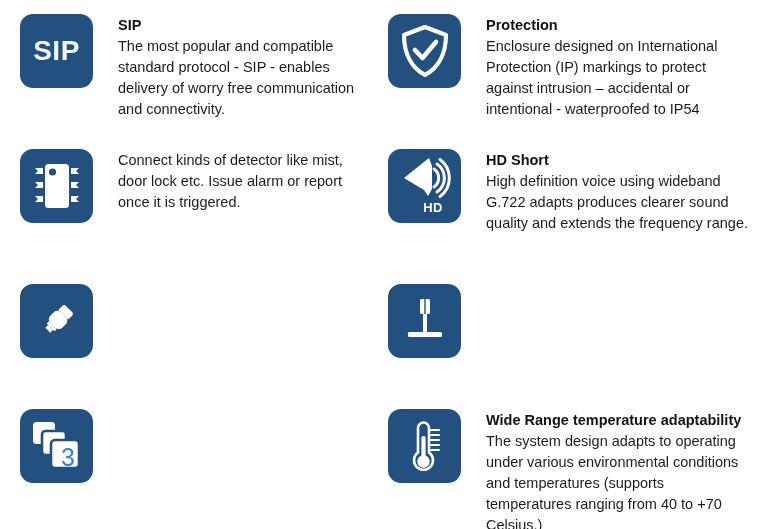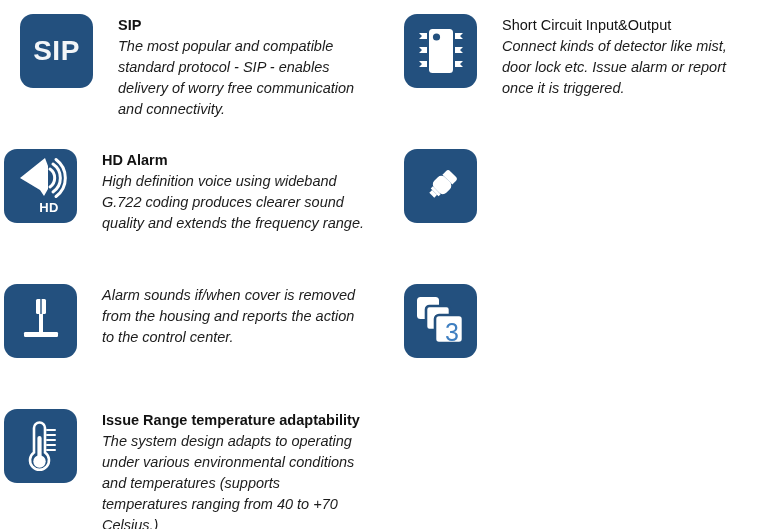--- a/index.html
+++ b/index.html
@@ -94,75 +94,85 @@
     color: #121212;
   }
   .feature-title.bold { font-weight: bold; }
   .feature-title.normal { font-weight: normal; }
 
   .feature-desc {
     font-size: 14.5px;
     line-height: 21px;
     margin: 0;
     color: #1c1c1c;
-    font-style: italic;
   }
 </style>
 </head>
 <body>
 
 <div id="feature-grid">
 
   <div class="feature-cell col-left">
     <div class="icon-tile">
       <span class="sip-text">SIP</span>
     </div>
     <div class="feature-text">
       <p class="feature-title bold">SIP</p>
       <p class="feature-desc">The most popular and compatible standard protocol - SIP - enables delivery of worry free communication and connectivity.</p>
     </div>
   </div>
 
+  <div class="feature-cell col-right">
+    <div class="icon-tile">
+      <svg width="50" height="54" viewBox="0 0 50 54" aria-hidden="true">
+        <path d="M25 3 L46 11 C46 30 38 44 25 51 C12 44 4 30 4 11 Z" fill="none" stroke="#ffffff" stroke-width="4.2" stroke-linejoin="round"></path>
+        <path d="M15 26 L22.5 34 L36 18" fill="none" stroke="#ffffff" stroke-width="4.6" stroke-linecap="round" stroke-linejoin="round"></path>
+      </svg>
+    </div>
+    <div class="feature-text">
+      <p class="feature-title bold">Protection</p>
+      <p class="feature-desc">Enclosure designed on International Protection (IP) markings to protect against intrusion – accidental or intentional - waterproofed to IP54</p>
+    </div>
+  </div>
 
   <div class="feature-cell col-left">
     <div class="icon-tile">
       <svg width="52" height="52" viewBox="0 0 52 52" aria-hidden="true">
         <rect x="14" y="4" width="24" height="44" rx="3.5" fill="#ffffff"></rect>
         <circle cx="21.5" cy="12" r="3.6" fill="#23507e"></circle>
         <g fill="#ffffff">
           <path d="M12 8 h-8 l3 3 l-3 3 h8 z"></path>
           <path d="M12 22 h-8 l3 3 l-3 3 h8 z"></path>
           <path d="M12 36 h-8 l3 3 l-3 3 h8 z"></path>
           <path d="M40 8 h8 l-3 3 l3 3 h-8 z"></path>
           <path d="M40 22 h8 l-3 3 l3 3 h-8 z"></path>
           <path d="M40 36 h8 l-3 3 l3 3 h-8 z"></path>
         </g>
       </svg>
     </div>
     <div class="feature-text">
-      <p class="feature-title normal">Short Circuit Input&amp;Output</p>
       <p class="feature-desc">Connect kinds of detector like mist, door lock etc. Issue alarm or report once it is triggered.</p>
     </div>
   </div>
 
   <div class="feature-cell col-right">
     <div class="icon-tile">
       <svg width="54" height="46" viewBox="0 0 54 46" style="margin-bottom:14px" aria-hidden="true">
         <path d="M6 22 L26 6 L31 2 L34 10 L34 33 L30 40 L26 34 Z" fill="#ffffff"></path>
         <g fill="none" stroke="#ffffff" stroke-width="3" stroke-linecap="round">
           <path d="M36 13 A11 11 0 0 1 36 31"></path>
           <path d="M39 8 A17 17 0 0 1 39 36"></path>
           <path d="M42 3.5 A23 23 0 0 1 42 40.5"></path>
         </g>
       </svg>
       <span class="hd-badge">HD</span>
     </div>
     <div class="feature-text">
-      <p class="feature-title bold">HD Alarm</p>
-      <p class="feature-desc">High definition voice using wideband G.722 coding produces clearer sound quality and extends the frequency range.</p>
+      <p class="feature-title bold">HD Short</p>
+      <p class="feature-desc">High definition voice using wideband G.722 adapts produces clearer sound quality and extends the frequency range.</p>
     </div>
   </div>
 
   <div class="feature-cell col-left">
     <div class="icon-tile">
       <svg width="50" height="50" viewBox="0 0 50 50" aria-hidden="true">
         <g transform="rotate(-45 25 25)">
           <path d="M12 21.5 h4 v7 h-4 z" fill="#ffffff"></path>
           <path d="M16 19.5 h3 v11 h-3 z" fill="#ffffff"></path>
           <rect x="19" y="16.5" width="15" height="17" rx="5" fill="#ffffff"></rect>
@@ -175,21 +185,20 @@
   <div class="feature-cell col-right">
     <div class="icon-tile">
       <svg width="46" height="50" viewBox="0 0 46 50" aria-hidden="true">
         <rect x="18" y="3" width="10" height="15" rx="1.5" fill="#ffffff"></rect>
         <line x1="23" y1="3" x2="23" y2="18" stroke="#23507e" stroke-width="1.4"></line>
         <rect x="21" y="18" width="4" height="18" fill="#ffffff"></rect>
         <rect x="6" y="36" width="34" height="5" rx="1.2" fill="#ffffff"></rect>
       </svg>
     </div>
     <div class="feature-text">
-      <p class="feature-desc">Alarm sounds if/when cover is removed from the housing and reports the action to the control center.</p>
     </div>
   </div>
 
   <div class="feature-cell col-left">
     <div class="icon-tile">
       <svg width="56" height="56" viewBox="0 0 56 56" aria-hidden="true">
         <rect x="4" y="4" width="22" height="22" rx="3.5" fill="#ffffff"></rect>
         <rect x="13" y="13" width="24" height="24" rx="3.5" fill="#ffffff" stroke="#23507e" stroke-width="2.6"></rect>
         <rect x="22" y="22" width="28" height="28" rx="4" fill="#ffffff" stroke="#23507e" stroke-width="2.6"></rect>
       </svg>
@@ -208,18 +217,18 @@
         <g stroke="#ffffff" stroke-width="2" stroke-linecap="round">
           <line x1="27" y1="10" x2="35" y2="10"></line>
           <line x1="27" y1="15" x2="35" y2="15"></line>
           <line x1="27" y1="20" x2="35" y2="20"></line>
           <line x1="27" y1="25" x2="35" y2="25"></line>
           <line x1="27" y1="30" x2="35" y2="30"></line>
         </g>
       </svg>
     </div>
     <div class="feature-text">
-      <p class="feature-title bold">Issue Range temperature adaptability</p>
+      <p class="feature-title bold">Wide Range temperature adaptability</p>
       <p class="feature-desc">The system design adapts to operating under various environmental conditions and temperatures (supports temperatures ranging from 40 to +70 Celsius.)</p>
     </div>
   </div>
 
 </div>
 
 </body></html>

